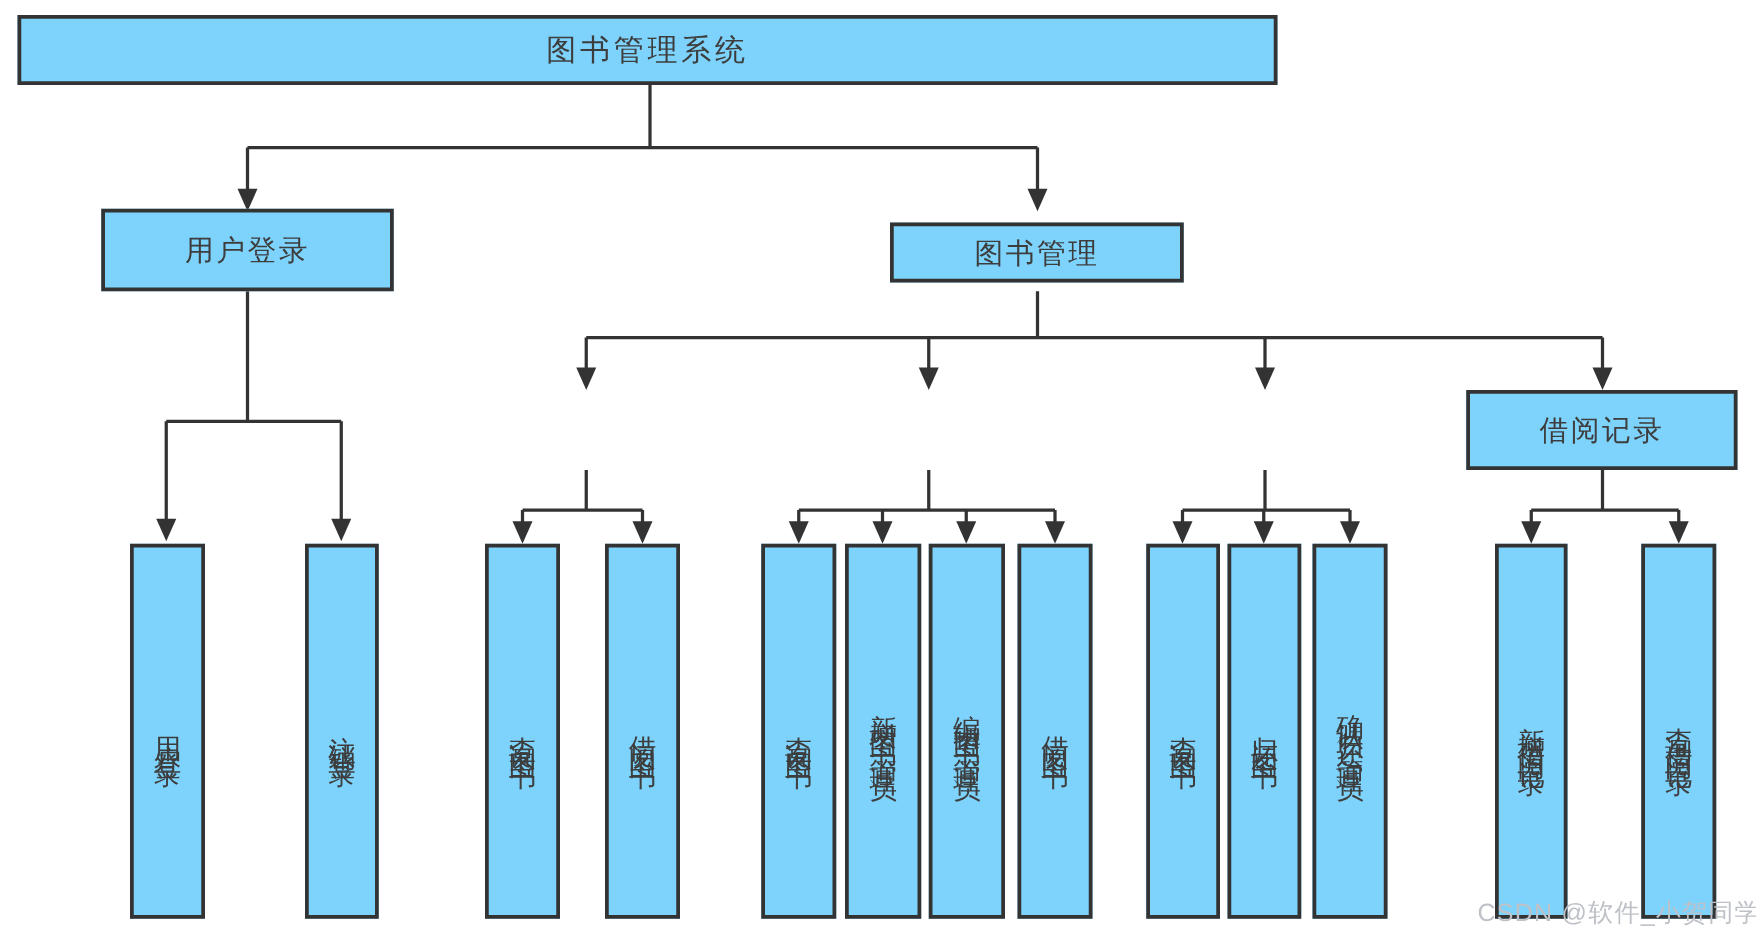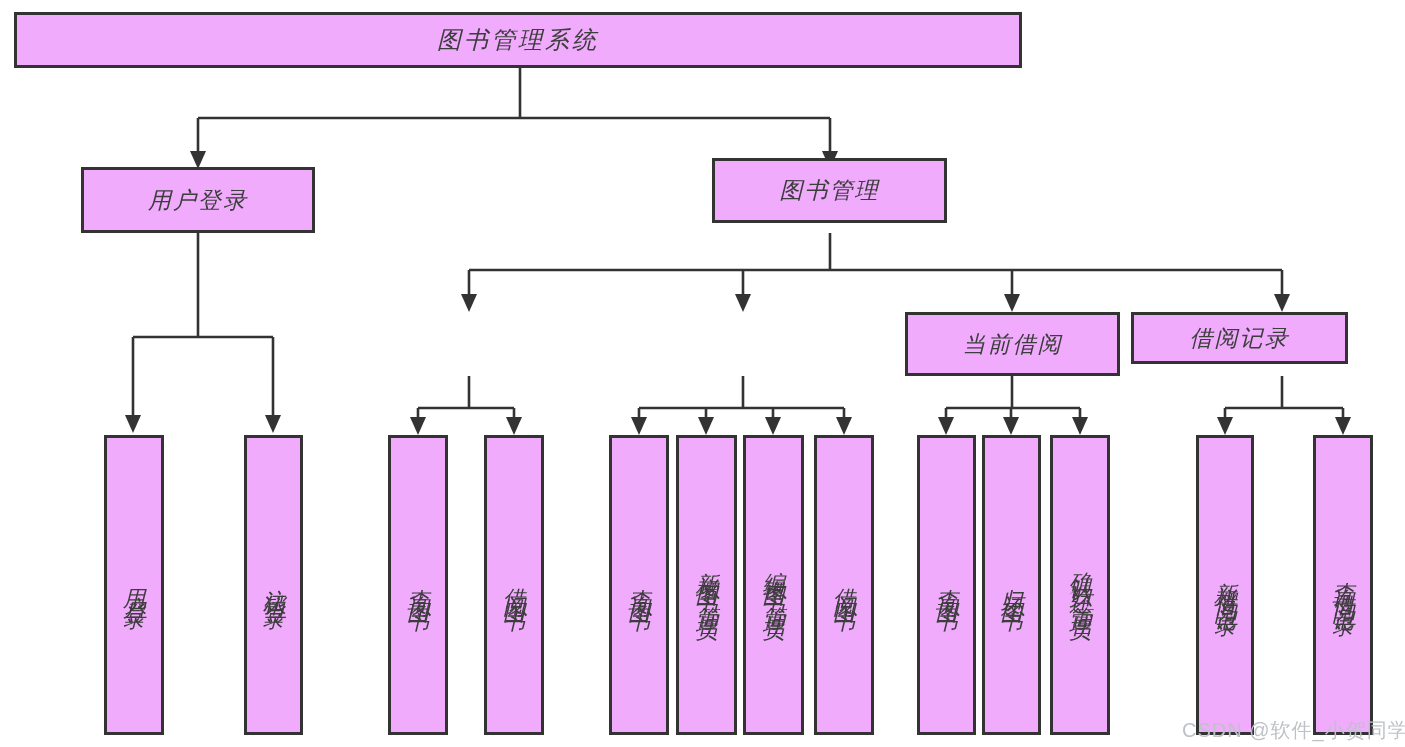--- a/index.html
+++ b/index.html
@@ -8,22 +8,22 @@
     --wm:#bec2c8;
     --bg:#ffffff;
   }
   html,body{margin:0;padding:0;background:var(--bg);}
   body{font-family:"Liberation Sans","DejaVu Sans",sans-serif;}
   .canvas{
     position:relative;width:1405px;height:747px;background:var(--bg);overflow:hidden;
   }
   svg.wires{position:absolute;left:0;top:0;z-index:1;}
   .box{
-    position:absolute;box-sizing:border-box;background:#f0abfc;border:3px solid var(--line);
-    display:flex;align-items:center;justify-content:center;color:var(--text);z-index:2;font-style:italic;
+    position:absolute;box-sizing:border-box;background:#7dd3fc;border:3px solid var(--line);
+    display:flex;align-items:center;justify-content:center;color:var(--text);z-index:2;
   }
   .box.h span{font-size:23px;letter-spacing:2px;white-space:nowrap;}
   .box.root span{font-size:24px;letter-spacing:3px;}
   .box.v span{
     writing-mode:vertical-rl;text-orientation:mixed;
     font-size:22px;letter-spacing:7px;line-height:1;white-space:nowrap;
   }
   .watermark{
     position:absolute;z-index:5;font-size:20px;letter-spacing:1px;
     color:var(--wm);white-space:nowrap;
@@ -74,28 +74,25 @@
     </g>
   </svg>
 
   <div class="box h root" style="left:14px;top:12px;width:1008px;height:56px">
     <span>图书管理系统</span>
   </div>
 
   <div class="box h" style="left:81px;top:167px;width:234px;height:66px">
     <span>用户登录</span>
   </div>
-  <div class="box h" style="left:712px;top:158px;width:235px;height:65px">
+  <div class="box h" style="left:712px;top:178px;width:235px;height:48px">
     <span>图书管理</span>
   </div>
 
-  <div class="box h" style="left:905px;top:312px;width:215px;height:64px">
-    <span>当前借阅</span>
-  </div>
-  <div class="box h" style="left:1131px;top:312px;width:217px;height:52px">
+  <div class="box h" style="left:1173px;top:312px;width:217px;height:64px">
     <span>借阅记录</span>
   </div>
 
   <div class="box v" style="left:104px;top:435px;width:60px;height:300px">
     <span>用户登录</span>
   </div>
   <div class="box v" style="left:244px;top:435px;width:59px;height:300px">
     <span>注销登录</span>
   </div>
 

